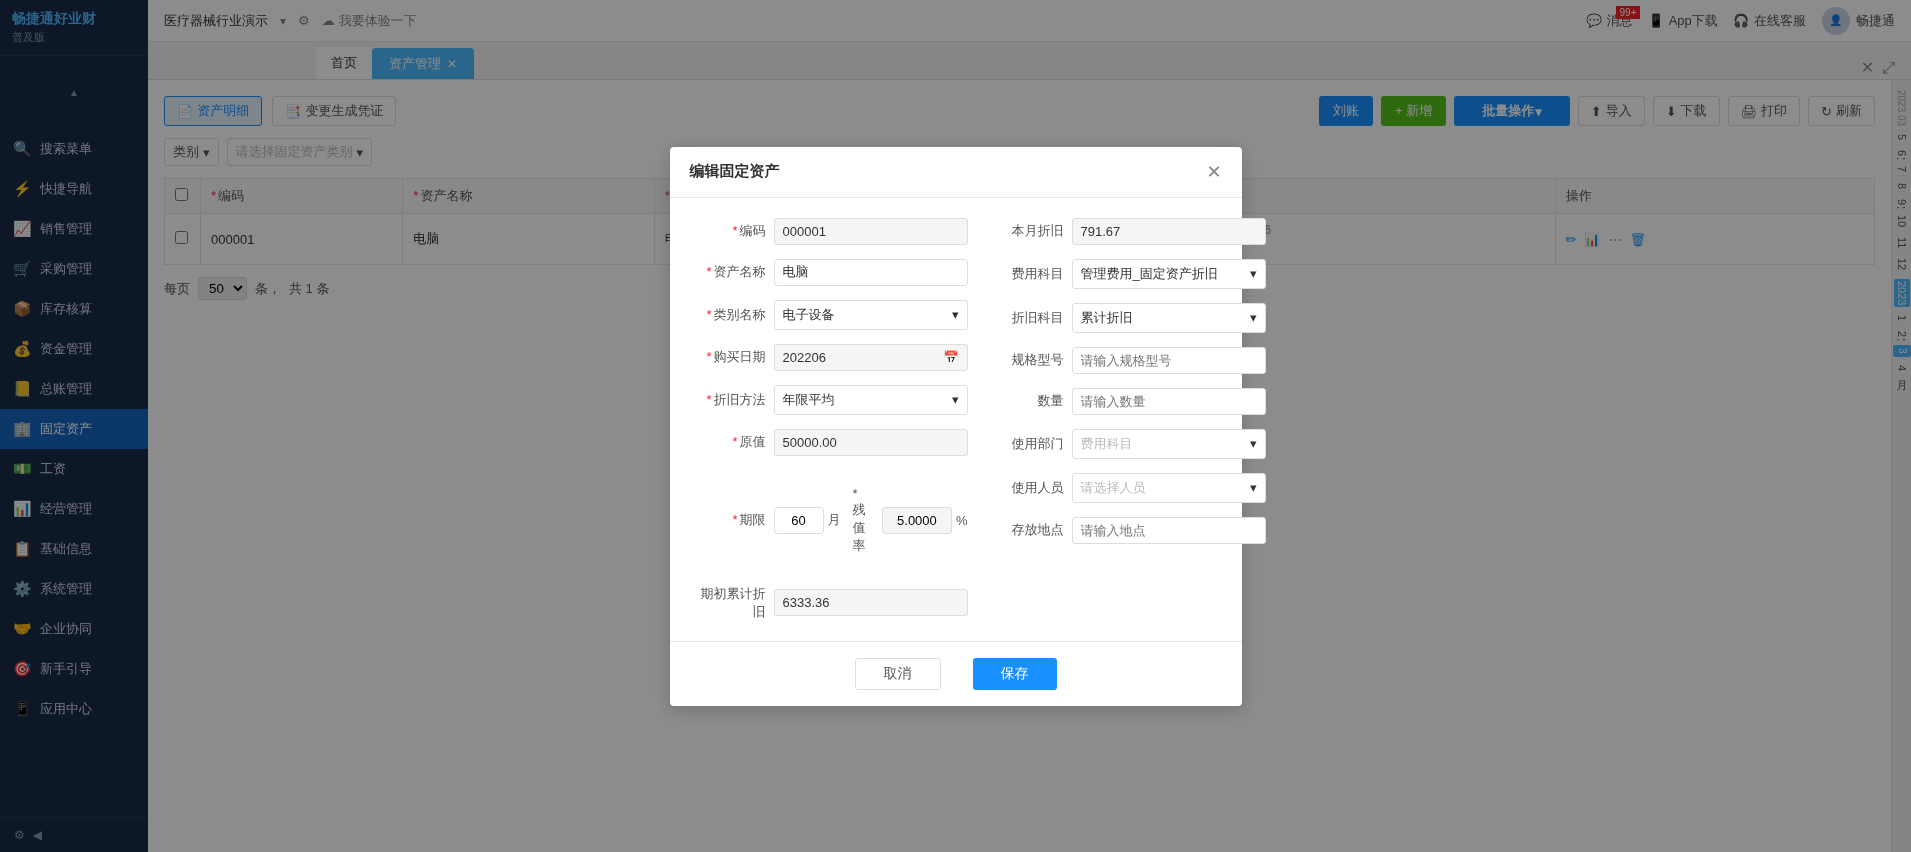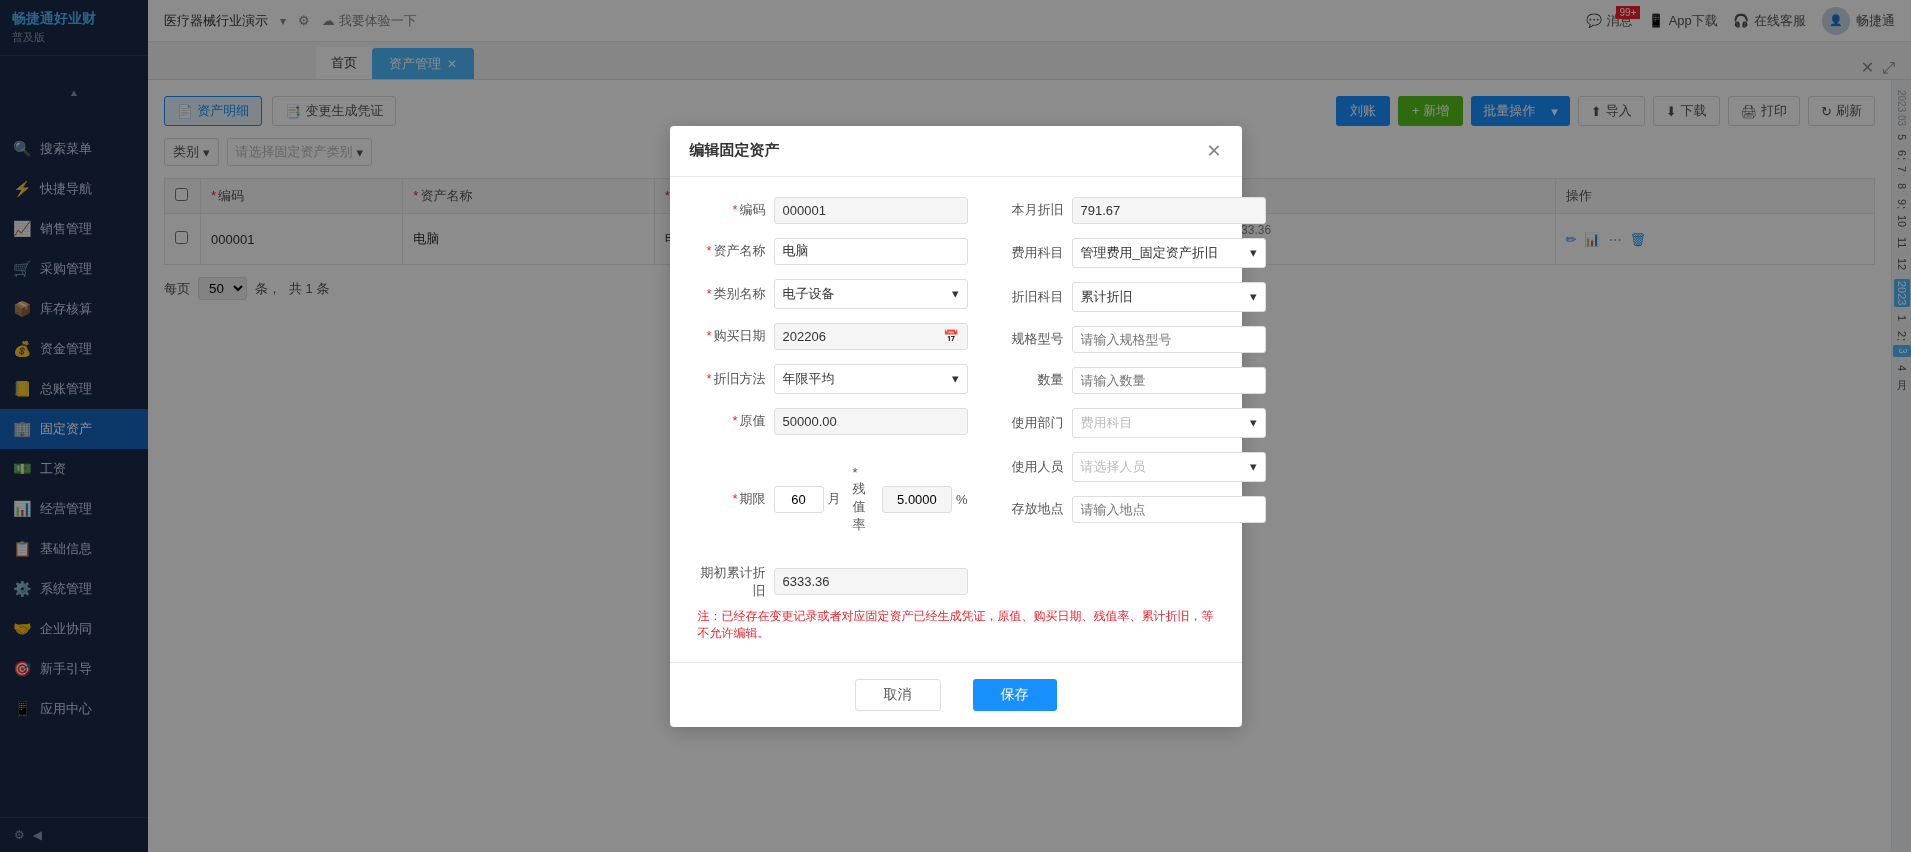--- a/index.html
+++ b/index.html
@@ -48,21 +48,21 @@
     .page-content { flex: 1; background: #fff; overflow: auto; padding: 16px; position: relative; }
 
     
     .toolbar { display: flex; align-items: center; gap: 10px; margin-bottom: 12px; }
     .btn-tab { padding: 5px 12px; border: 1px solid #ddd; border-radius: 3px; cursor: pointer; font-size: 13px; background: #fff; color: #555; display: flex; align-items: center; gap: 4px; }
     .btn-tab.active { background: #e6f4ff; border-color: #1890ff; color: #1890ff; }
     .btn-primary { background: #1890ff; color: #fff; border: none; padding: 5px 14px; border-radius: 3px; cursor: pointer; font-size: 13px; }
     .btn-green { background: #52c41a; color: #fff; border: none; padding: 5px 14px; border-radius: 3px; cursor: pointer; font-size: 13px; }
     .btn-icon { padding: 5px 12px; border: 1px solid #ddd; border-radius: 3px; cursor: pointer; font-size: 13px; background: #fff; color: #555; display: flex; align-items: center; gap: 4px; }
     .toolbar-right { margin-left: auto; display: flex; gap: 8px; }
-    .batch-btn { background: #1890ff; color: #fff; border: none; padding: 5px 12px; border-radius: 3px; cursor: pointer; font-size: 13px; display: flex; align-items: center; gap: 16px; }
+    .batch-btn { background: #1890ff; color: #fff; border: none; padding: 5px 28px; border-radius: 3px; cursor: pointer; font-size: 13px; display: flex; align-items: center; gap: 1px; font-weight: bold; }
 
     
     .filter-bar { display: flex; align-items: center; gap: 8px; margin-bottom: 12px; }
     .filter-select { border: 1px solid #ddd; border-radius: 3px; padding: 4px 8px; font-size: 13px; color: #555; background: #fff; cursor: pointer; display: flex; align-items: center; gap: 4px; }
 
     
     .table-wrap { overflow: auto; }
     table { width: 100%; border-collapse: collapse; font-size: 13px; }
     th { background: #fafafa; border: 1px solid #e8e8e8; padding: 8px 10px; text-align: left; color: #555; font-weight: normal; }
     td { border: 1px solid #e8e8e8; padding: 8px 10px; color: #333; }
@@ -465,20 +465,19 @@
           </div>
 
           <div class="form-row">
             <span class="form-label"><span>存放地点</span></span>
             <input class="form-input" type="text" placeholder="请输入地点" style="">
           </div>
 
         </div>
       </div>
 
-      <div class="modal-note">注：已经存在变更记录或者对应固定资产已经生成凭证，原值、购买日期、残值率、累计折旧，等不允许编辑。</div>
     </div>
     <div class="modal-footer">
       <button class="btn-cancel">取消</button>
       <button class="btn-save">保存</button>
     </div>
   </div>
 </div>
 
 </body></html>

